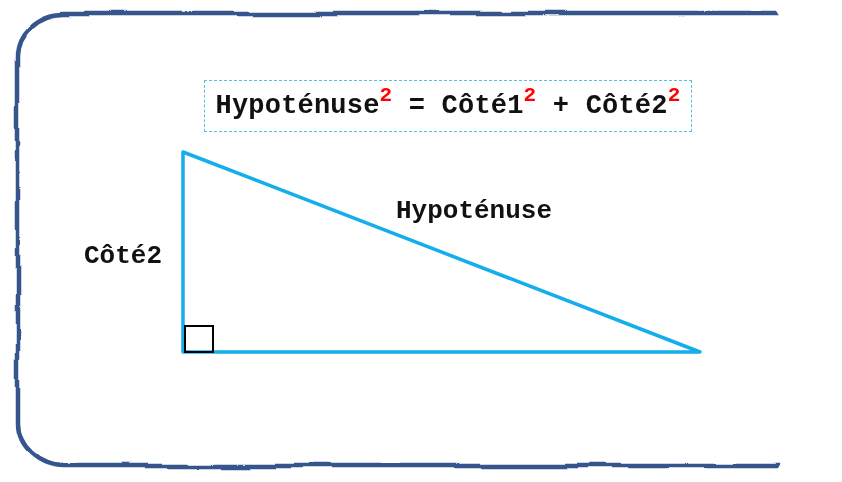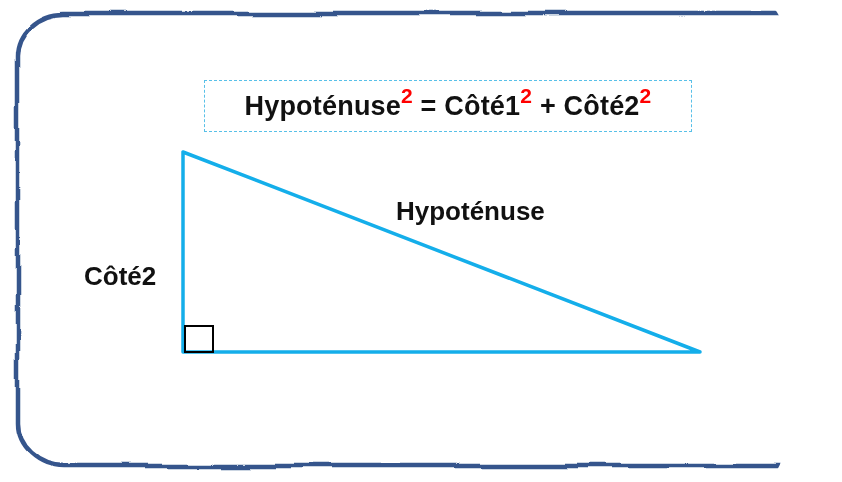--- a/index.html
+++ b/index.html
@@ -2,21 +2,21 @@
 <html><head>
 <meta charset="utf-8">
 <style>
   html, body { margin: 0; padding: 0; background: #ffffff; }
   .canvas {
     position: relative;
     width: 782px;
     height: 482px;
     background: #ffffff;
     overflow: hidden;
-    font-family: Liberation Sans, sans-serif;
+    font-family: Liberation Mono, monospace;
     border-radius: 28px;
   }
   .overlay-svg {
     position: absolute;
     left: 0; top: 0;
     width: 842px; height: 482px;
   }
   .formula-box {
     position: absolute;
     left: 204px; top: 80px;
@@ -41,21 +41,21 @@
     top: -12px;
   }
   .side-label {
     position: absolute;
     font-size: 26px;
     font-weight: bold;
     color: #111111;
     white-space: nowrap;
   }
   .label-hypotenuse { left: 396px; top: 196px; }
-  .label-cote2      { left: 84px;  top: 241px; margin-top: 20px; }
+  .label-cote2      { left: 84px;  top: 241px; }
   .label-cote1      { left: 362px; top: 369px; }
 </style>
 </head>
 <body>
 
 <div class="canvas">
 
   <svg class="overlay-svg" viewBox="0 0 842 482">
     <defs>
       <filter id="wavy" x="-10%" y="-10%" width="120%" height="120%">

